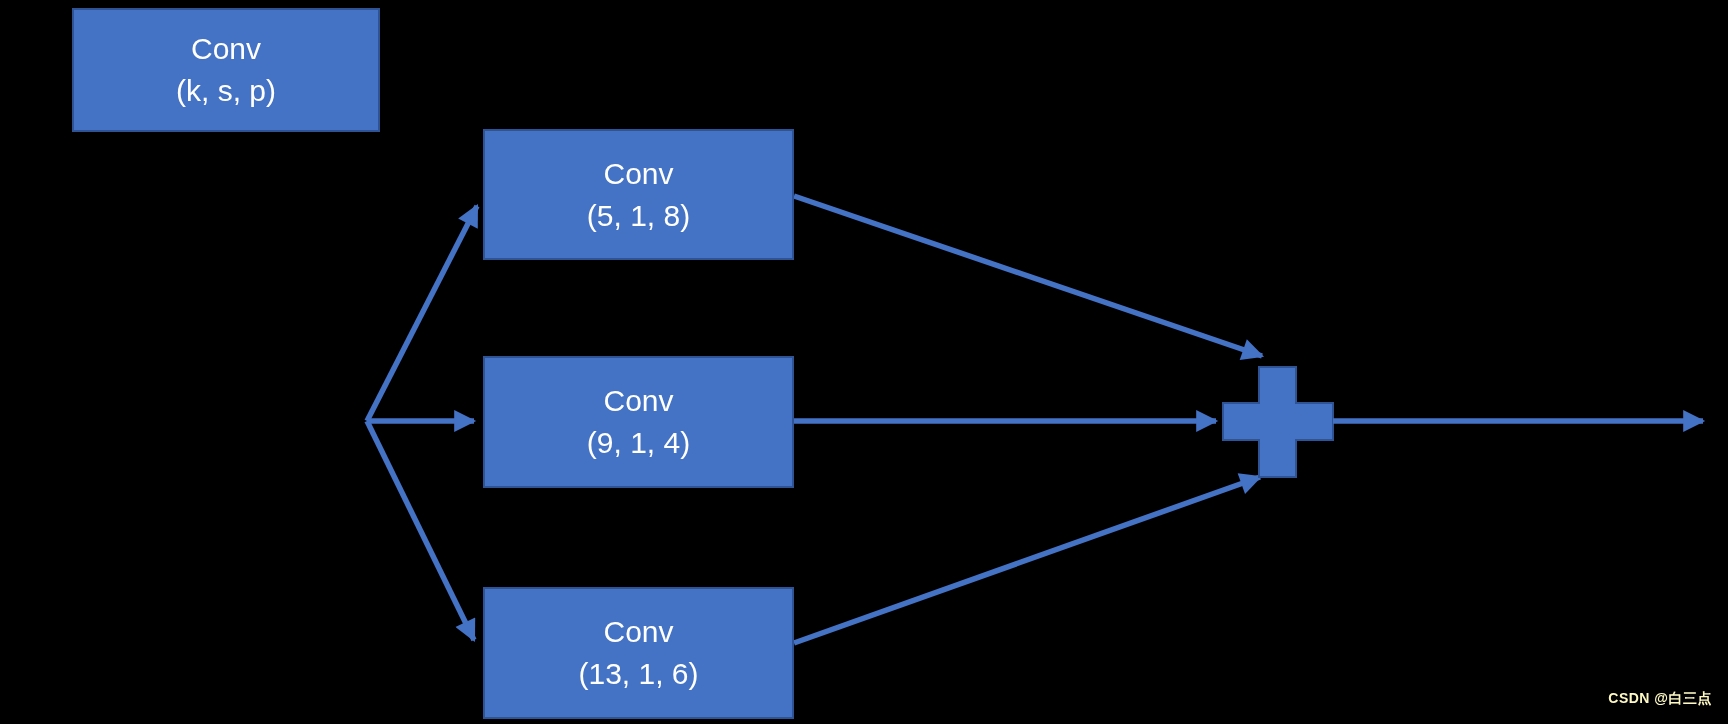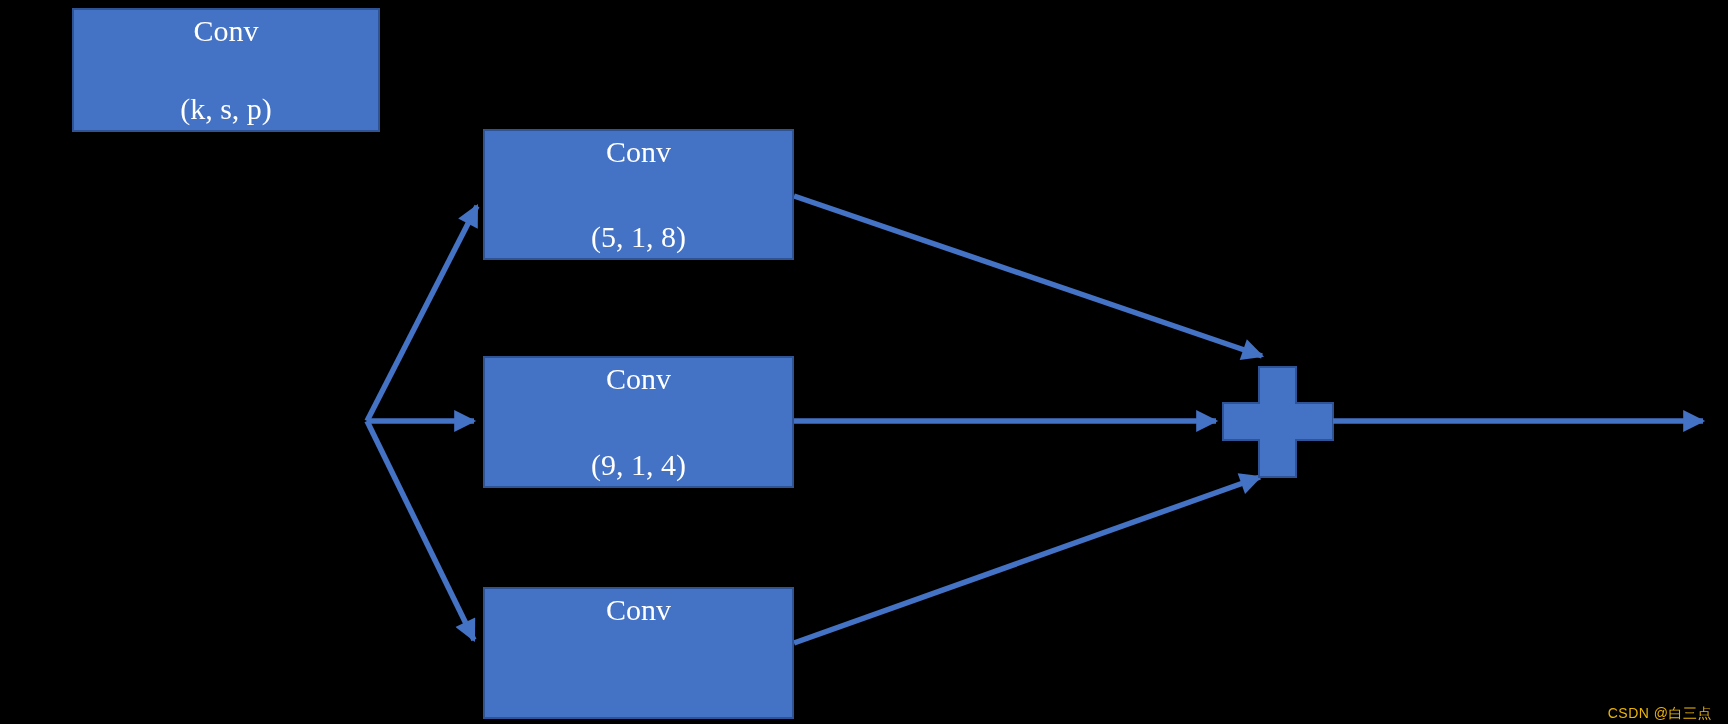--- a/index.html
+++ b/index.html
@@ -16,27 +16,26 @@
     font-family: "Liberation Sans", sans-serif;
   }
   .node {
     position: absolute;
     background: #4472C4;
     border: 2px solid #2F5496;
     box-sizing: border-box;
     display: flex;
     flex-direction: column;
     align-items: center;
-    justify-content: space-between;
+    justify-content: center;
     color: #FFFFFF;
     font-size: 30px;
     line-height: 42px;
     font-weight: 400;
     text-align: center;
-    font-family: Liberation Serif, serif;
   }
   #legend-node { left: 72px;  top: 8px;   width: 308px; height: 124px; }
   #branch-node-0 { left: 483px; top: 129px; width: 311px; height: 131px; }
   #branch-node-1 { left: 483px; top: 356px; width: 311px; height: 132px; }
   #branch-node-2 { left: 483px; top: 587px; width: 311px; height: 132px; }
   #arrow-layer {
     position: absolute;
     left: 0; top: 0;
     width: 1728px;
     height: 724px;
@@ -47,24 +46,25 @@
     fill: none;
   }
   .plus-shape {
     fill: #4472C4;
     stroke: #2F5496;
     stroke-width: 2;
   }
   #watermark {
     position: absolute;
     right: 16px;
-    bottom: 1px;
-    color: #eab308;
+    bottom: 16px;
+    color: #fef9c3;
     font-size: 14px;
     letter-spacing: 0.5px;
+    font-weight: bold;
   }
 </style>
 </head>
 <body>
 
 <div id="canvas">
 
   <svg id="arrow-layer" viewBox="0 0 1728 724" xmlns="http://www.w3.org/2000/svg">
     <defs>
       <marker id="arrowhead" viewBox="0 0 10 10" refX="9" refY="5" markerWidth="4.5" markerHeight="4" orient="auto-start-reverse">
@@ -96,17 +96,18 @@
     <span>(5, 1, 8)</span>
   </div>
 
   <div class="node" id="branch-node-1">
     <span>Conv</span>
     <span>(9, 1, 4)</span>
   </div>
 
   <div class="node" id="branch-node-2">
     <span>Conv</span>
+    <span>(13, 1, 6)</span>
   </div>
 
   <div id="watermark">CSDN @白三点</div>
 
 </div>
 
 </body></html>

